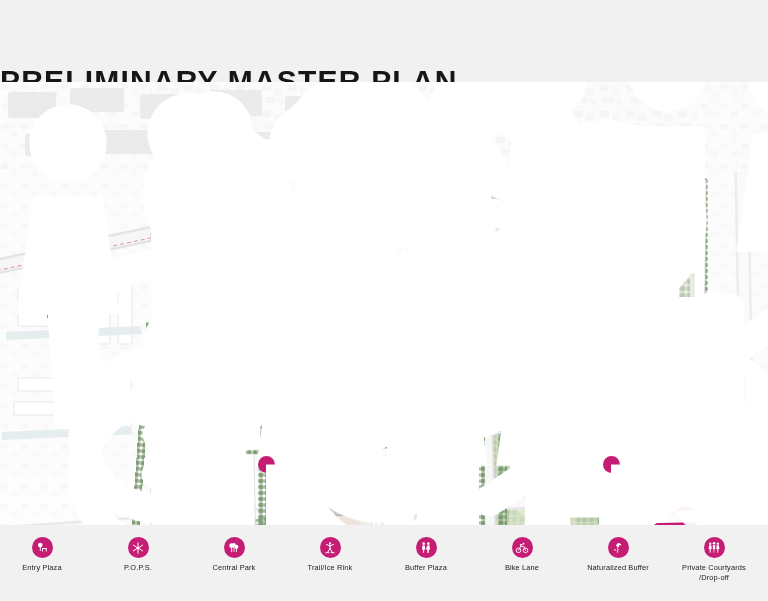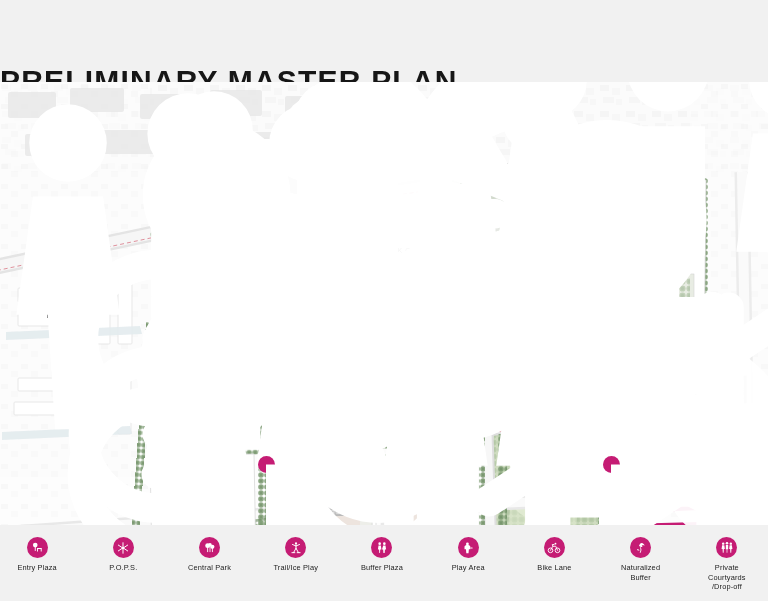--- a/index.html
+++ b/index.html
@@ -61,21 +61,21 @@
     position:absolute;width:17px;height:17px;border-radius:50%;
     background:#C51C74;display:flex;align-items:center;justify-content:center;
     box-shadow:0 0 0 1px rgba(255,255,255,.55);
   }
   .marker svg{width:11px;height:11px;display:block;}
 
   
   #legend{
     position:absolute;left:0;top:525px;width:768px;height:52px;
     background:#f1f1f1;display:flex;align-items:flex-start;
-    justify-content:space-between;padding:12px 14px 0 10px;box-sizing:border-box;gap:32px;
+    justify-content:space-between;padding:12px 22px 0 10px;box-sizing:border-box;gap:32px;
   }
   .lgitem{
     flex:1 1 0;display:flex;flex-direction:column;align-items:center;
     text-align:center;min-width:0;
   }
   .lgcircle{
     width:21px;height:21px;border-radius:50%;background:#C51C74;
     display:flex;align-items:center;justify-content:center;margin-bottom:5px;
   }
   .lgcircle svg{width:14px;height:14px;display:block;}
@@ -641,42 +641,32 @@
         <div class="lglabel">Central Park</div>
       </div>
       <div class="lgitem">
         <div class="lgcircle">
           <svg viewBox="0 0 24 24" fill="none" stroke="#fff" stroke-width="1.7" stroke-linecap="round">
             <circle cx="12" cy="4.2" r="1.9" fill="#fff" stroke="none"></circle>
             <path d="M12 6.5v6M12 8.5L6 6M12 8.5l6-2.5M12 12.5l-4 7M12 12.5l4 7"></path>
             <path d="M5 20h5M14 20h5"></path>
           </svg>
         </div>
-        <div class="lglabel">Trail/Ice Play</div>
+        <div class="lglabel">Trail/Ice Rink</div>
       </div>
       <div class="lgitem">
         <div class="lgcircle">
           <svg viewBox="0 0 24 24" fill="#fff">
             <circle cx="8" cy="4.5" r="2.2"></circle>
             <path d="M6 7.5h4l1 7h-2l-.4 6H7.4L7 14.5H5z"></path>
             <circle cx="16" cy="4.5" r="2.2"></circle>
             <path d="M14 7.5h4l1 7h-2l-.4 6h-2.2L14 14.5h-2z"></path>
           </svg>
         </div>
         <div class="lglabel">Buffer Plaza</div>
-      </div>
-      <div class="lgitem">
-        <div class="lgcircle">
-          <svg viewBox="0 0 24 24" fill="#fff">
-            <circle cx="11" cy="5" r="2.4"></circle>
-            <path d="M6 10c0-2 2.5-3 5-3s5 1 5 3v4h-2.5l-.6 7h-3.8L8.5 14H6z"></path>
-            <rect x="16" y="11" width="4" height="1.8" rx="0.9"></rect>
-          </svg>
-        </div>
-        <div class="lglabel">Play Area</div>
       </div>
       <div class="lgitem">
         <div class="lgcircle">
           <svg viewBox="0 0 24 24" fill="none" stroke="#fff" stroke-width="1.6">
             <circle cx="6" cy="16" r="4"></circle>
             <circle cx="18" cy="16" r="4"></circle>
             <path d="M6 16l4-7h5l3 7M10 9l-1-3h3" stroke-linecap="round"></path>
             <circle cx="14.5" cy="4.5" r="1.6" fill="#fff" stroke="none"></circle>
           </svg>
         </div>

